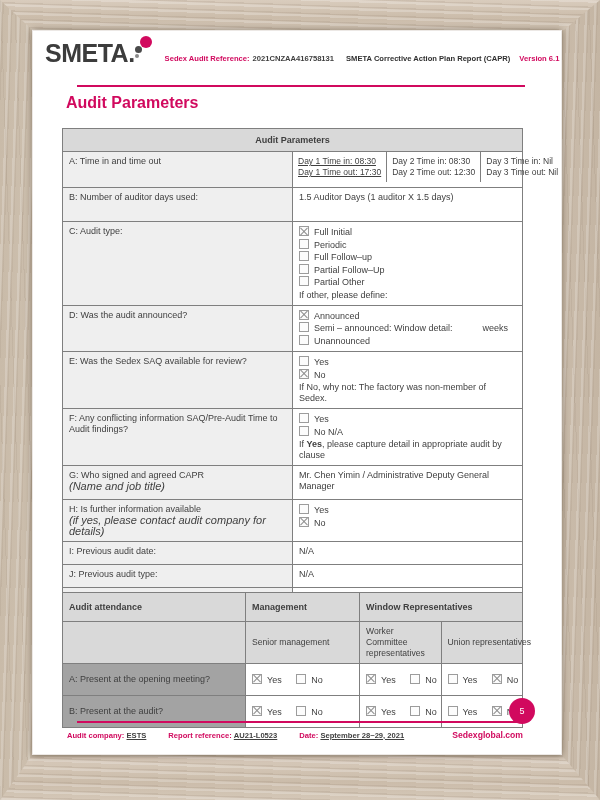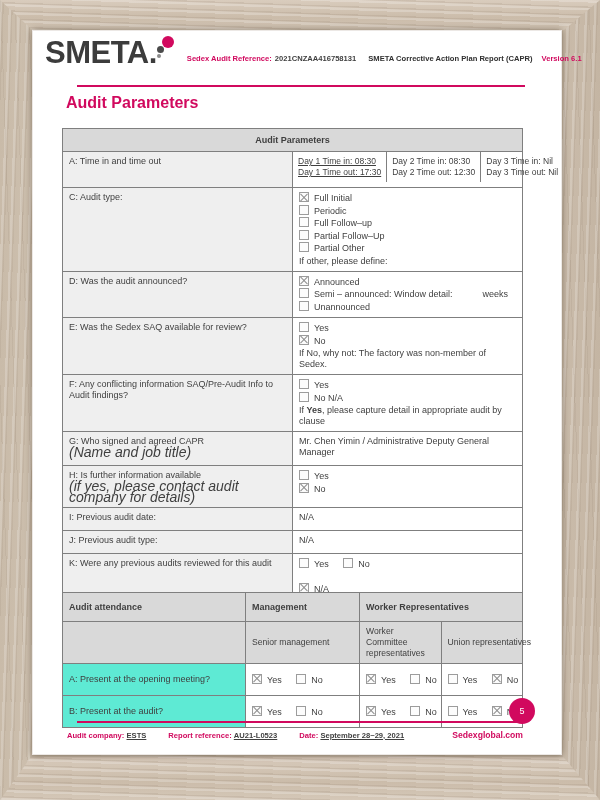--- a/index.html
+++ b/index.html
@@ -20,21 +20,21 @@
   .frame-bottom{bottom:0;height:45px;clip-path:polygon(5.4% 0,93.6% 0,100% 100%,0 100%);
     box-shadow:inset 0 2px 2px rgba(90,70,50,.25);}
 
   
   .page{position:absolute;left:32px;top:30px;width:530px;height:725px;background:#ffffff;
     box-shadow:0 0 7px rgba(60,45,25,.5), inset 0 0 0 1px rgba(180,165,150,.25);
     color:#3f3f3f;}
 
   
   .hdr{display:flex;align-items:flex-end;padding:10px 0 0 13px;}
-  .logo{position:relative;font-size:31px;font-weight:800;letter-spacing:-.5px;color:#3c3c3c;
+  .logo{position:relative;font-size:25px;font-weight:800;letter-spacing:-.5px;color:#3c3c3c;
     padding-right:16px;line-height:26px;}
   .logo .dot-big{position:absolute;right:-1px;top:-4px;width:12px;height:12px;border-radius:50%;background:#d1095e;}
   .logo .dot-mid{position:absolute;right:9px;top:6px;width:7px;height:7px;border-radius:50%;background:#4a4a4a;}
   .logo .dot-sml{position:absolute;right:12px;top:14px;width:4px;height:4px;border-radius:50%;background:#8a8a8a;}
   .refline{display:flex;align-items:baseline;font-size:7.6px;font-weight:bold;margin:0 0 3px 14px;white-space:nowrap;}
   .refline .pink{color:#d1095e;}
   .refline .val{color:#3f3f3f;margin-left:3px;}
   .refline .title{color:#2f2f2f;margin-left:12px;}
   .refline .ver{color:#d1095e;margin-left:9px;}
   .rule{position:absolute;left:45px;top:55px;width:448px;height:2px;background:#d1095e;}
@@ -45,41 +45,41 @@
   table{border-collapse:collapse;table-layout:fixed;font-size:9px;color:#3f3f3f;}
   td{border:1px solid #7f7f7f;vertical-align:top;padding:4px 6px;line-height:11px;}
   .t1{position:absolute;left:30px;top:98px;width:461px;}
   .t1 .thead{background:#d9d9d9;font-weight:bold;text-align:center;height:18px;vertical-align:middle;padding:2px;}
   .t1 .lbl{background:#efefef;width:170px;}
   .day-wrap{display:flex;margin:-4px -6px;}
   .day-cell{padding:4px 5px;font-size:8.5px;white-space:nowrap;}
   .day-cell.d1{width:105px;text-decoration:underline;}
   .day-cell.d2{width:95px;border-left:1px solid #7f7f7f;}
   .day-cell.d3{flex:1;border-left:1px solid #7f7f7f;}
-  .sub{font-style:italic;font-size:14px;}
+  .sub{font-style:italic;font-size:11px;}
   .note{margin-top:1px;}
   .rh-a{height:36px;} .rh-b{height:34px;} .rh-c{height:70px;} .rh-d{height:44px;}
   .rh-e{height:43px;} .rh-f{height:42px;} .rh-g{height:34px;padding-left:31px;} .rh-h{height:36px;}
   .rh-i{height:23px;} .rh-j{height:23px;} .rh-k{height:51px;}
 
   
   .cb{display:inline-block;width:8px;height:8px;border:1px solid #9c9c9c;background:#fcfcfc;
     vertical-align:-1px;margin-right:5px;position:relative;}
   .cb.checked::before,.cb.checked::after{content:"";position:absolute;left:-1px;top:3.5px;width:10px;height:1px;background:#8f8f8f;}
   .cb.checked::before{transform:rotate(45deg);}
   .cb.checked::after{transform:rotate(-45deg);}
   .opt{line-height:11.5px;}
   .weeks-gap{margin-left:30px;}
   .inline-pair{margin-right:12px;white-space:nowrap;}
 
   
   .t2{position:absolute;left:30px;top:562px;width:461px;}
   .t2 .hd{background:#d9d9d9;font-weight:bold;vertical-align:middle;height:20px;}
   .t2 .sh{background:#d9d9d9;vertical-align:middle;height:33px;font-size:8.6px;}
-  .t2 .lbl{background:#5eead4;vertical-align:middle;}
+  .t2 .lbl{background:#a3a3a3;vertical-align:middle;}
   .t2 .yn{vertical-align:middle;height:23px;white-space:nowrap;margin-left:16px;}
   .c1{width:170px;} .c2{width:101px;} .c3{width:99px;} .c4{width:91px;}
 
   
   .foot-rule{position:absolute;left:45px;top:691px;width:448px;height:2px;background:#d1095e;}
   .footer{position:absolute;left:35px;top:700px;width:456px;display:flex;font-size:7.6px;align-items:center;}
   .footer .item{margin-right:22px;white-space:nowrap;}
   .footer .flab{color:#d1095e;font-weight:bold;text-align:center;}
   .footer .fval{color:#3f3f3f;font-weight:bold;text-decoration:underline;}
   .footer .site{margin-left:auto;color:#d1095e;font-weight:bold;font-size:8.6px;}
@@ -133,20 +133,24 @@
               <div>Day 2 Time out: 12:30</div>
             </div>
             <div class="day-cell d3">
               <div>Day 3 Time in: Nil</div>
               <div>Day 3 Time out: Nil</div>
             </div>
           </div>
         </td>
       </tr>
 
+      <tr class="rh-b">
+        <td class="lbl">B: Number of auditor days used:</td>
+        <td>1.5 Auditor Days (1 auditor X 1.5 days)</td>
+      </tr>
 
       <tr class="rh-c">
         <td class="lbl">C: Audit type:</td>
         <td>
           <div class="opt"><span class="cb checked"></span><span>Full Initial</span></div>
           <div class="opt"><span class="cb"></span><span>Periodic</span></div>
           <div class="opt"><span class="cb"></span><span>Full Follow–up</span></div>
           <div class="opt"><span class="cb"></span><span>Partial Follow–Up</span></div>
           <div class="opt"><span class="cb"></span><span>Partial Other</span></div>
           <div class="note">If other, please define:</div>
@@ -165,21 +169,21 @@
       <tr class="rh-e">
         <td class="lbl">E: Was the Sedex SAQ available for review?</td>
         <td>
           <div class="opt"><span class="cb"></span><span>Yes</span></div>
           <div class="opt"><span class="cb checked"></span><span>No</span></div>
           <div class="note">If No, why not: The factory was non-member of Sedex.</div>
         </td>
       </tr>
 
       <tr class="rh-f">
-        <td class="lbl">F: Any conflicting information SAQ/Pre-Audit Info to Audit findings?</td>
+        <td class="lbl">F: Any conflicting information SAQ/Pre-Audit Time to Audit findings?</td>
         <td>
           <div class="opt"><span class="cb"></span><span>Yes</span></div>
           <div class="opt"><span class="cb"></span><span>No N/A</span></div>
           <div class="note"><span>If </span><b>Yes</b><span>, please capture detail in appropriate audit by clause</span></div>
         </td>
       </tr>
 
       <tr class="rh-g">
         <td class="lbl">
           <div>G: Who signed and agreed CAPR</div>
@@ -220,21 +224,21 @@
         </td>
       </tr>
     </tbody>
       </table>
 
     <table class="t2">
       <tbody>
           <tr>
         <td class="hd c1">Audit attendance</td>
         <td class="hd c2">Management</td>
-        <td class="hd" colspan="2">Worker Representatives</td>
+        <td class="hd" colspan="2">Window Representatives</td>
       </tr>
       <tr>
         <td class="sh c1"></td>
         <td class="sh c2">Senior management</td>
         <td class="sh c3">Worker Committee representatives</td>
         <td class="sh c4" style="white-space:nowrap;">Union representatives</td>
       </tr>
       <tr>
         <td class="lbl c1">A: Present at the opening meeting?</td>
         <td class="yn c2">

